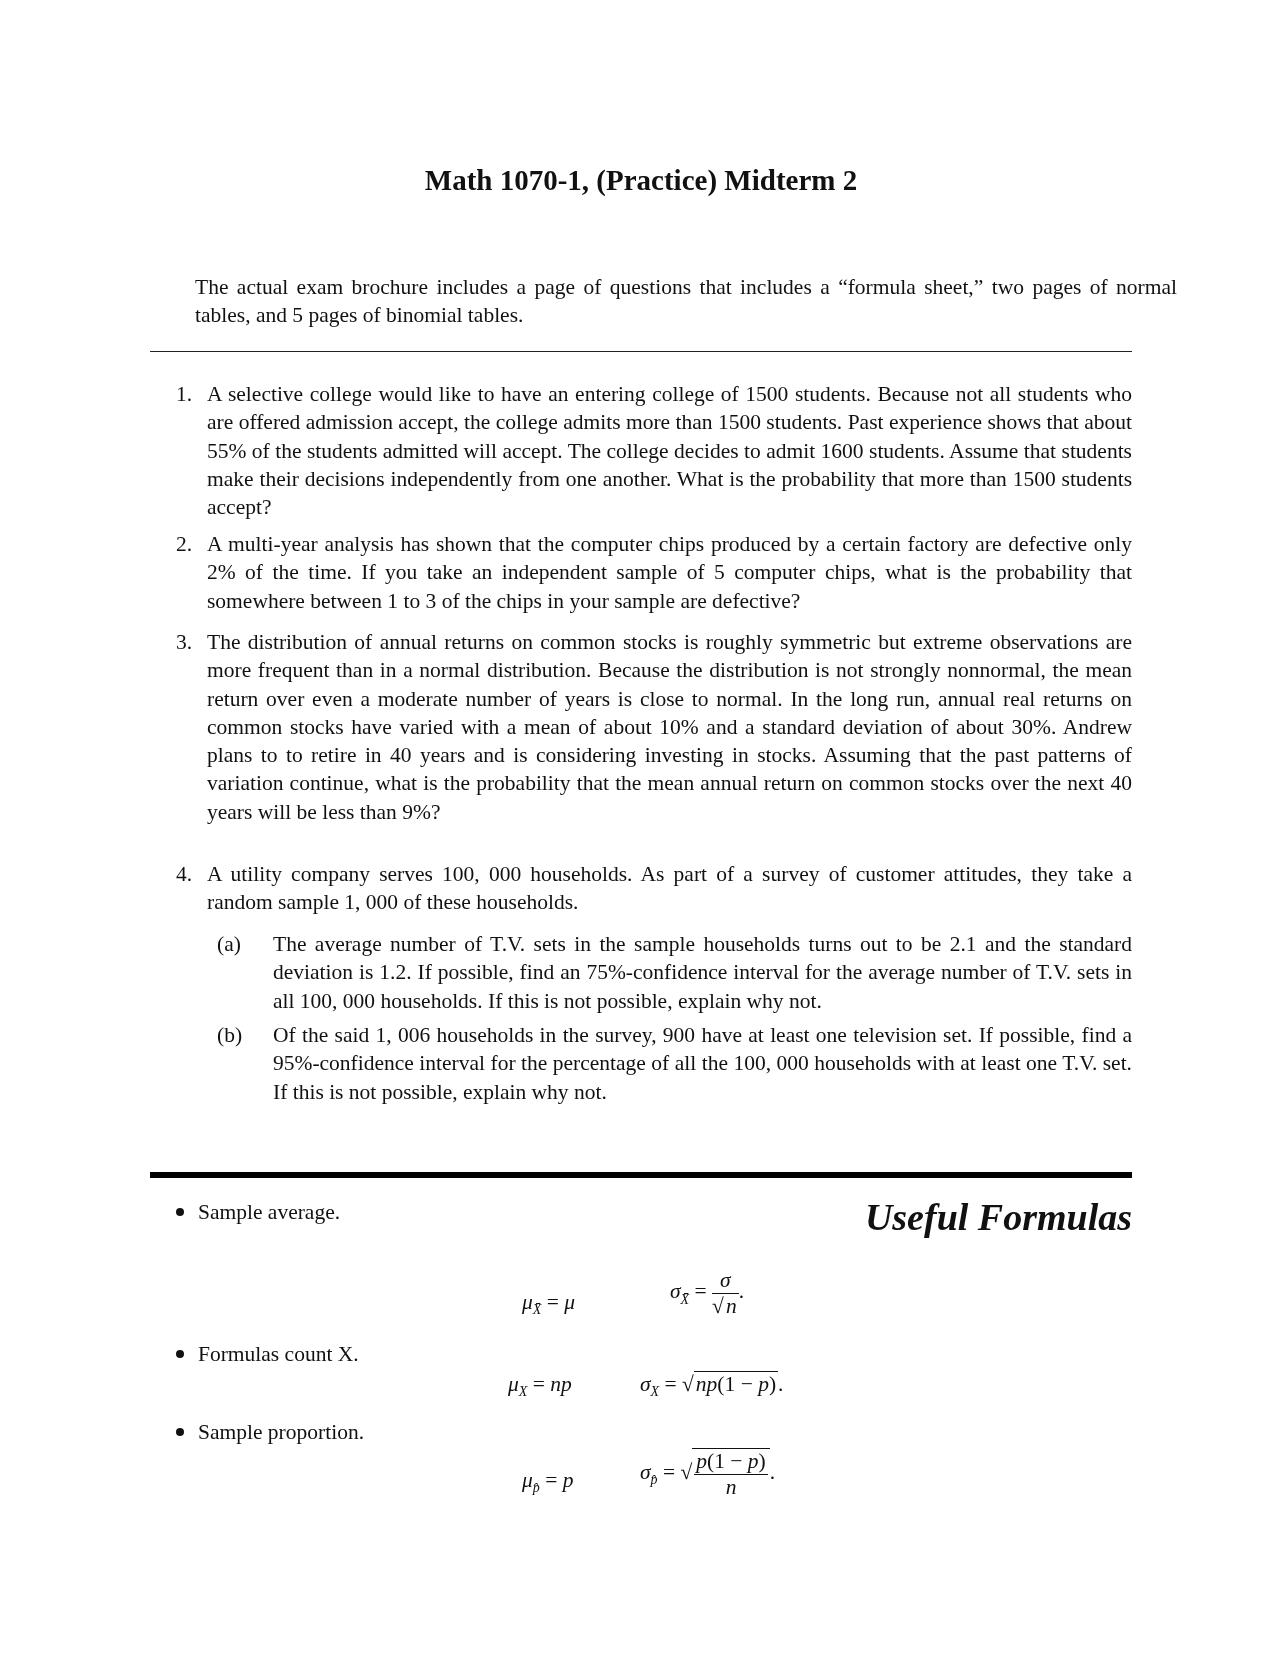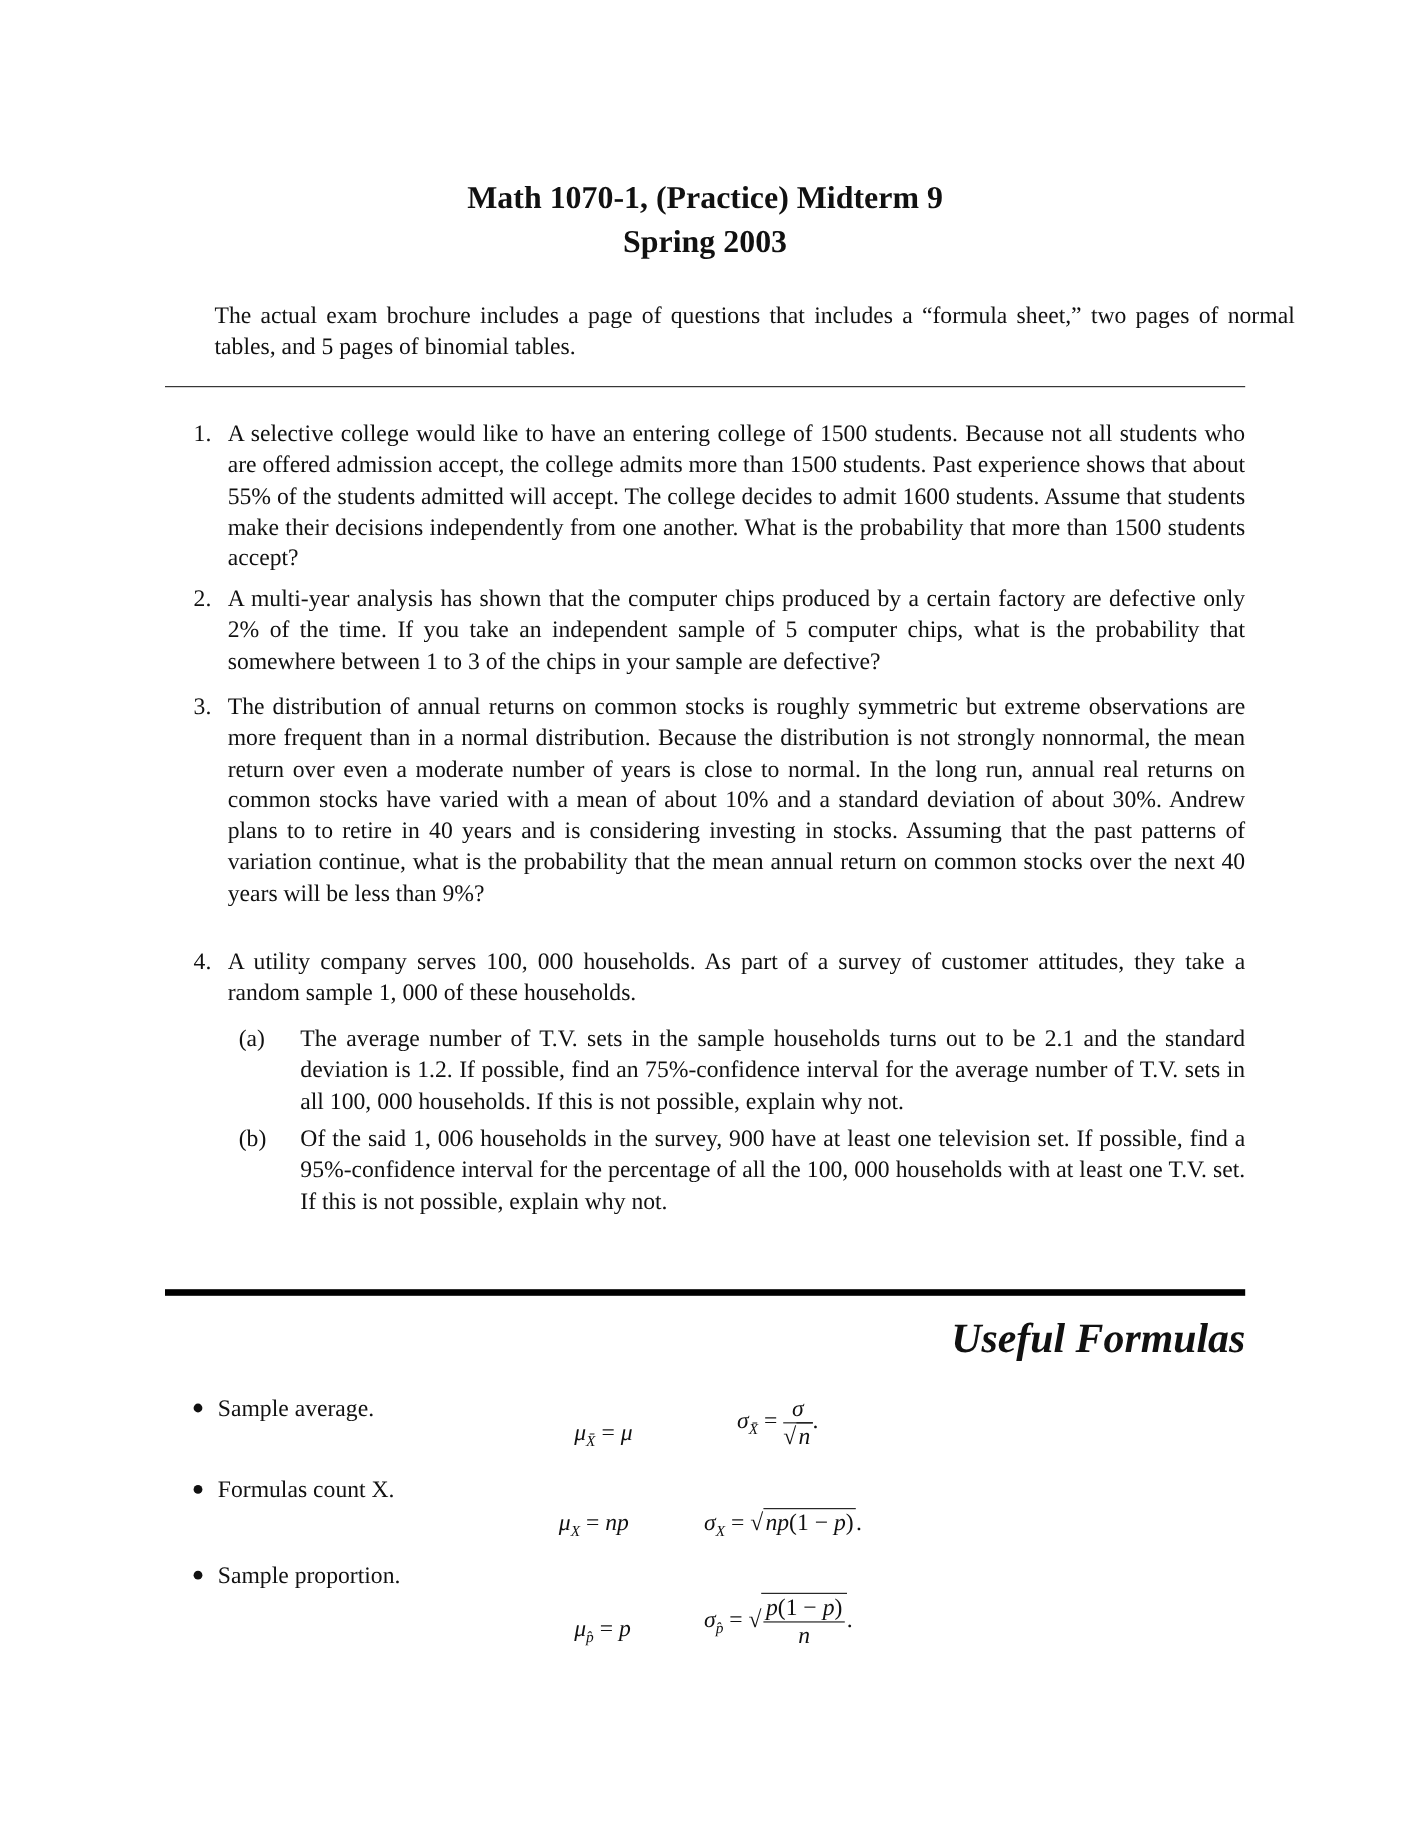--- a/index.html
+++ b/index.html
@@ -38,22 +38,21 @@
   .frac .d { display: block; }
   .sqrt { border-top: 1.5px solid #111; padding: 0 2px; }
   .up { font-style: normal; }
 </style>
 </head>
 <body>
 
 <div class="page">
 
   <div class="title">
-    <div>Math 1070-1, (Practice) Midterm 9</div>
-    <div>Spring 2003</div>
+    <div>Math 1070-1, (Practice) Midterm 2</div>
   </div>
 
   <div class="intro">The actual exam brochure includes a page of questions that includes a “formula sheet,” two pages of normal tables, and 5 pages of binomial tables.</div>
 
   <div class="rule-thin"></div>
 
   <div class="q" style="top:380px;">
     <span class="num">1.</span>
     <div class="txt">A selective college would like to have an entering college of 1500 students. Because not all students who are offered admission accept, the college admits more than 1500 students. Past experience shows that about 55% of the students admitted will accept. The college decides to admit 1600 students. Assume that students make their decisions independently from one another. What is the probability that more than 1500 students accept?</div>
   </div>
@@ -80,21 +79,21 @@
 
   <div class="sub" style="top:1021px;">
     <span class="lbl">(b)</span>
     <div class="txt">Of the said 1, 006 households in the survey, 900 have at least one television set. If possible, find a 95%-confidence interval for the percentage of all the 100, 000 households with at least one T.V. set. If this is not possible, explain why not.</div>
   </div>
 
   <div class="rule-thick"></div>
 
   <div class="formulas-title">Useful Formulas</div>
 
-  <div class="bullet" style="top:1268px;text-align:right;">
+  <div class="bullet" style="top:1200px;text-align:right;">
     <span class="dot"></span><span>Sample average.</span>
   </div>
   <div class="fx" style="left:372px; top:1290px;">
     μ<sub>X̄</sub> <span class="up">=</span> μ
   </div>
   <div class="fx" style="left:520px; top:1268px;">
     σ<sub>X̄</sub> <span class="up">=</span>
     <span class="frac"><span class="n">σ</span><span class="d"><span class="up">√</span><span class="sqrt">n</span></span></span><span class="up">.</span>
   </div>
 

